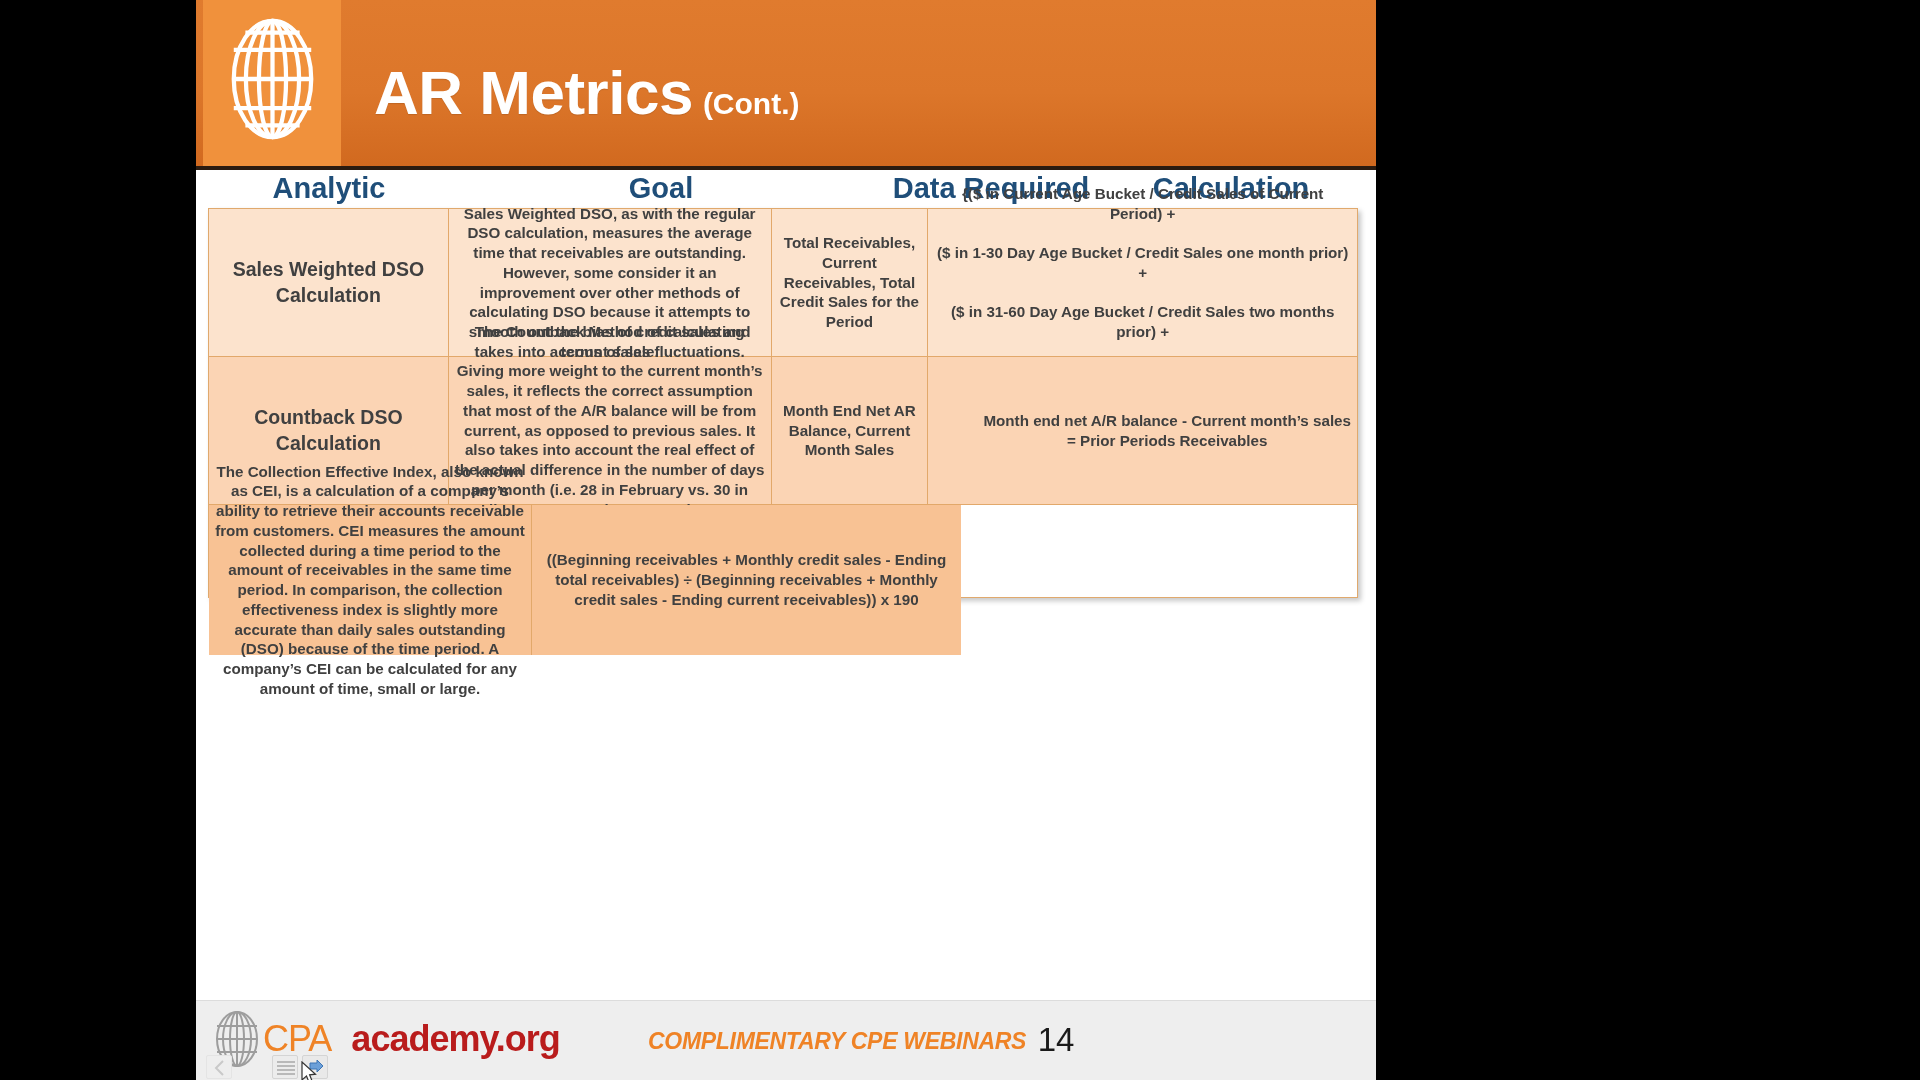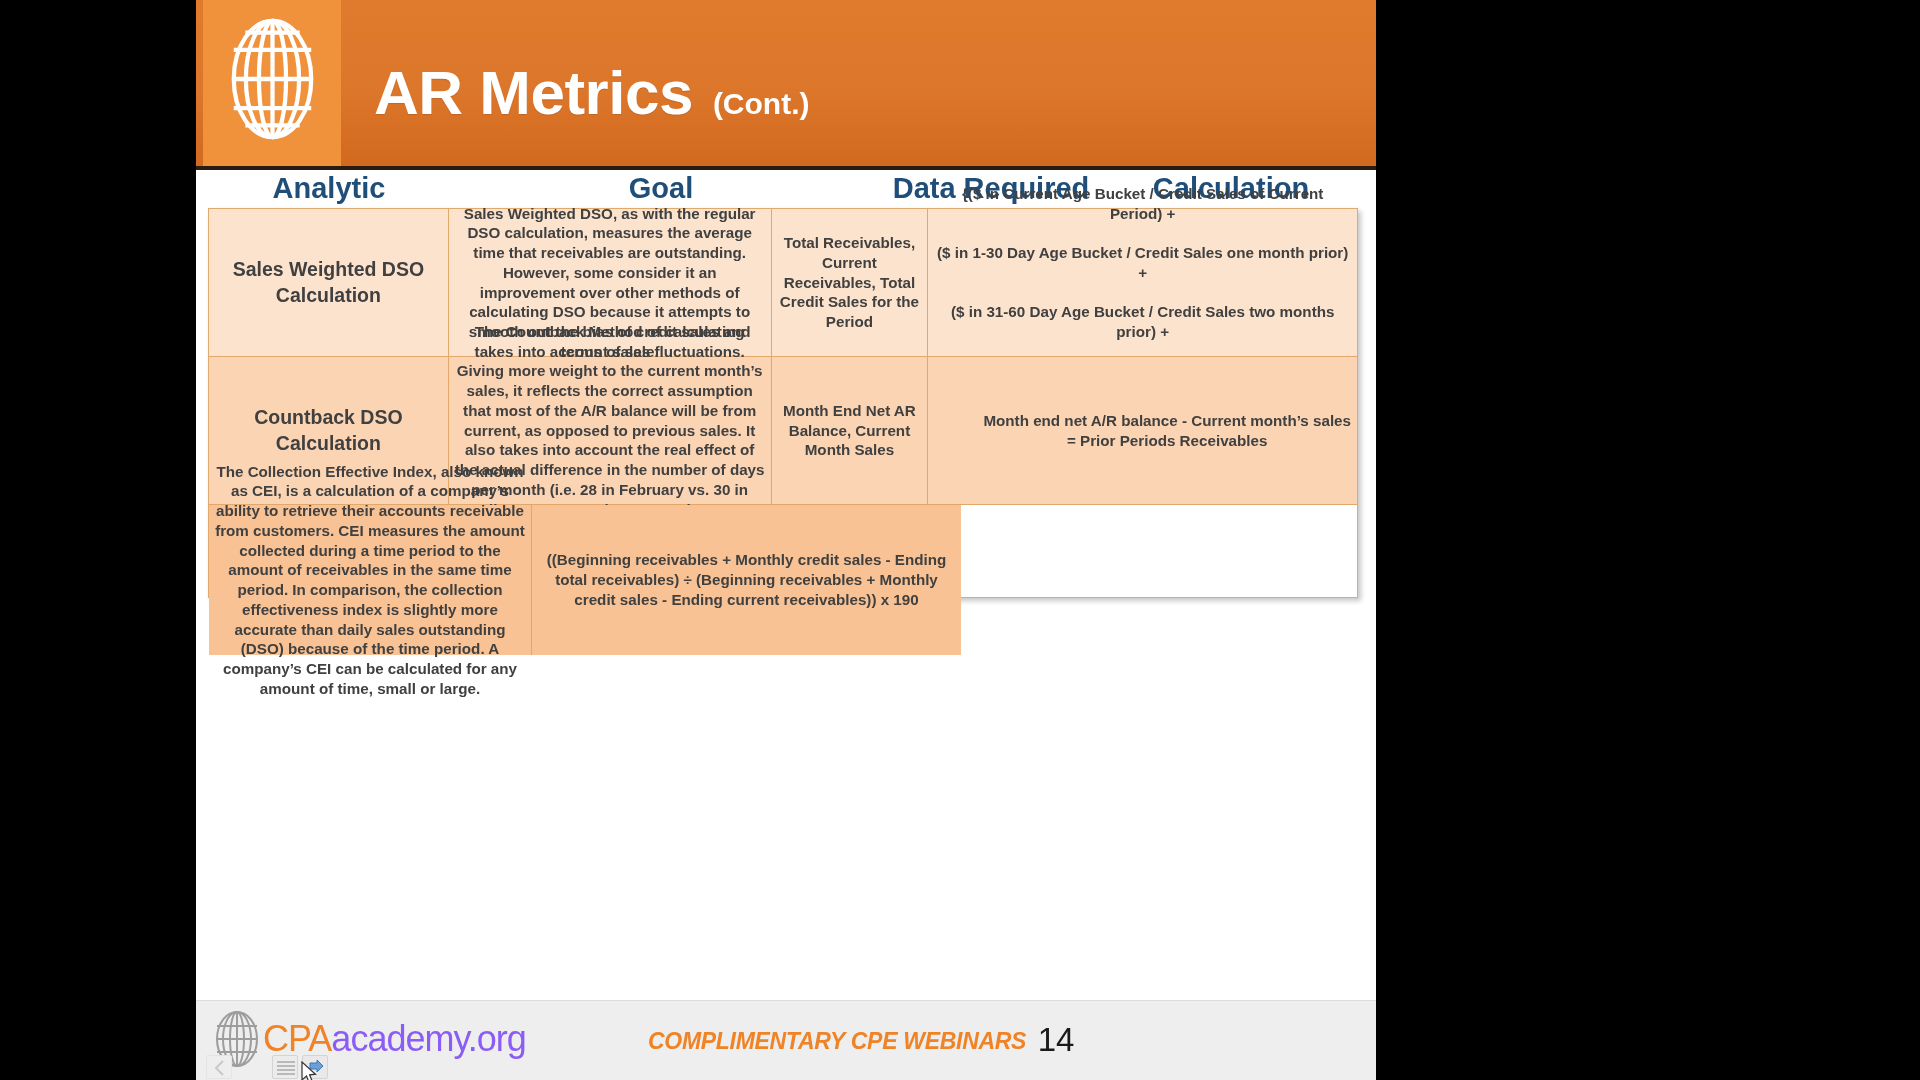--- a/index.html
+++ b/index.html
@@ -29,21 +29,21 @@
   }
   .globe {
     position:absolute; left:21px; top:18px; width:97px; height:122px;
   }
   .header-line {
     position:absolute; left:0; top:166px; width:1180px; height:4px;
     background:#2b1b10;
   }
   .title-wrap {
     position:absolute; left:178px; top:38px; height:86px;
-    display:flex; align-items:flex-end; gap:20px;
+    display:flex; align-items:flex-end; gap:10px;
   }
   .title-main {
     color:#ffffff; font-size:62px; font-weight:bold; letter-spacing:-0.5px;
     line-height:1; text-shadow:0 1px 1px rgba(0,0,0,.12);
   }
   .title-sub {
     color:#ffffff; font-size:30px; font-weight:bold; line-height:1;
     padding-bottom:5px;
     text-align:center;
   }
@@ -106,21 +106,21 @@
     border-top:1px solid #dcdcdc;
   }
   .footer-globe {
     position:absolute; left:15px; top:9px; width:52px; height:58px;
   }
   .brand {
     position:absolute; left:67px; top:17px; font-size:36px; letter-spacing:-1px;
     white-space:nowrap;
   }
   .brand .cpa { color:#ef8326; font-weight:400; }
-  .brand .rest { color:#8b5cf6; font-weight:400; }
+  .brand .rest { color:#b91c1c; font-weight:700;margin-left:20px; }
   .tagline {
     position:absolute; left:452px; top:27px; width:330px; text-align:center;
     color:#ef8326; font-size:23px; font-style:italic; font-weight:bold;
     letter-spacing:-0.3px; white-space:nowrap;
   }
   .pagenum {
     position:absolute; left:820px; top:20px; width:80px; text-align:center;
     color:#1a1a1a; font-size:33px;
   }
 

